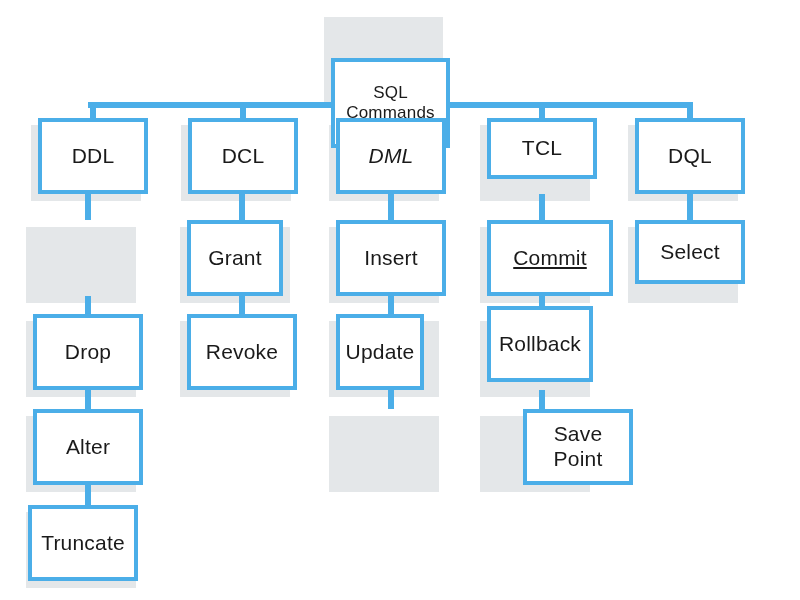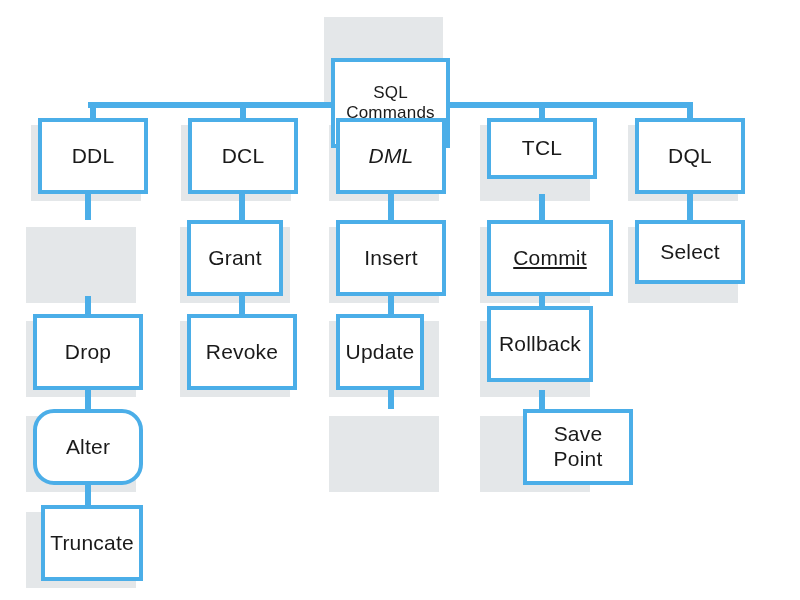--- a/index.html
+++ b/index.html
@@ -97,22 +97,22 @@
     <div class="conn conn-v" style="left: 539px; top: 390px; height: 19px;"></div>
     <div class="shadow" style="left: 480px; top: 416px; width: 110px; height: 76px;"></div>
     <div class="conn conn-v" style="left: 687px; top: 102px; height: 16px;"></div>
     <div class="shadow" style="left: 628px; top: 125px; width: 110px; height: 76px;"></div>
     <div class="conn conn-v" style="left: 687px; top: 194px; height: 26px;"></div>
     <div class="shadow" style="left: 628px; top: 227px; width: 110px; height: 76px;"></div>
     <div class="node root" style="left: 331px; top: 10px; width: 119px; height: 90px;">SQL
 Commands</div>
     <div class="node" style="left: 38px; top: 118px; width: 110px; height: 76px;">DDL</div>
     <div class="node" style="left: 33px; top: 314px; width: 110px; height: 76px;">Drop</div>
-    <div class="node" style="left: 33px; top: 409px; width: 110px; height: 76px; border-radius: 21px;">Alter</div>
-    <div class="node" style="left: 41px; top: 505px; width: 102px; height: 76px;">Truncate</div>
+    <div class="node" style="left: 33px; top: 409px; width: 110px; height: 76px;">Alter</div>
+    <div class="node" style="left: 28px; top: 505px; width: 110px; height: 76px;">Truncate</div>
     <div class="node" style="left: 188px; top: 118px; width: 110px; height: 76px;">DCL</div>
     <div class="node" style="left: 187px; top: 220px; width: 96px; height: 76px; text-align: center;">Grant</div>
     <div class="node" style="left: 187px; top: 314px; width: 110px; height: 76px;">Revoke</div>
     <div class="node" style="left: 336px; top: 118px; width: 110px; height: 76px; font-style: italic;">DML</div>
     <div class="node" style="left: 336px; top: 220px; width: 110px; height: 76px;">Insert</div>
     <div class="node" style="left: 336px; top: 314px; width: 88px; height: 76px;">Update</div>
     <div class="node" style="left: 487px; top: 118px; width: 110px; height: 61px;">TCL</div>
     <div class="node" style="left: 487px; top: 220px; width: 126px; height: 76px; text-decoration: underline;">Commit</div>
     <div class="node" style="left: 487px; top: 306px; width: 106px; height: 76px;">Rollback</div>
     <div class="node" style="left: 487px; top: 409px; width: 110px; height: 76px; margin-left: 36px;">Save

